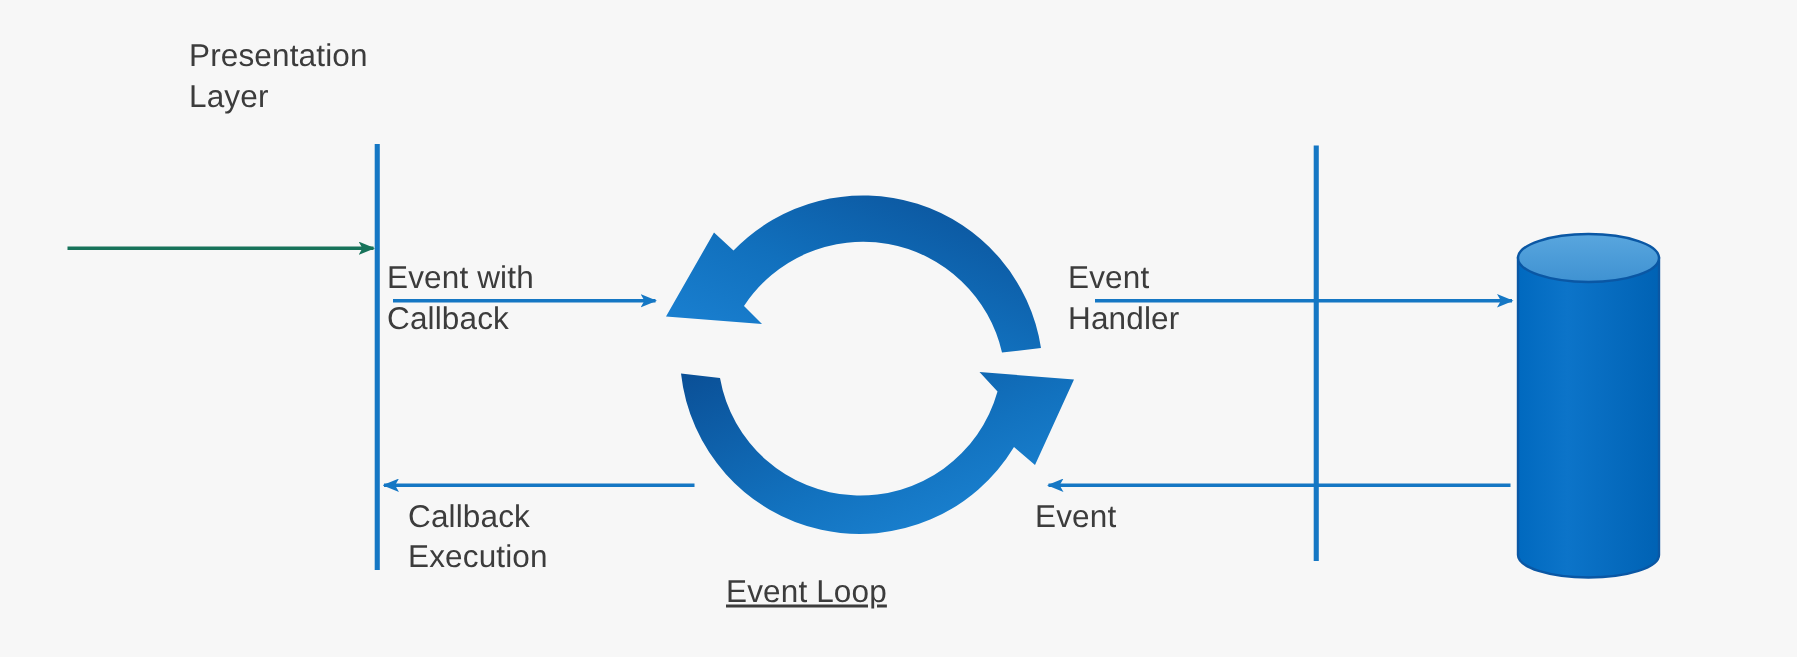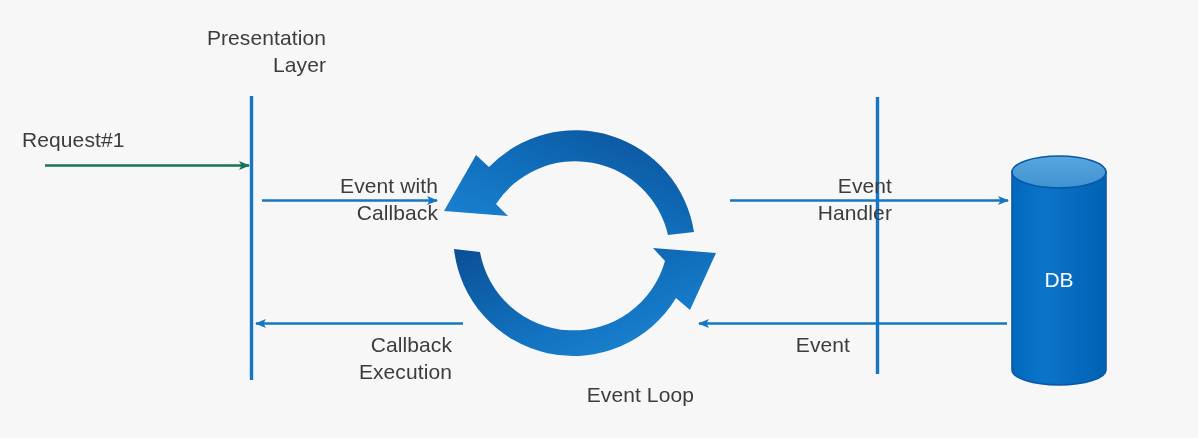--- a/index.html
+++ b/index.html
@@ -9,21 +9,21 @@
     font-family:"Liberation Sans","DejaVu Sans",sans-serif;
     overflow:hidden;
   }
   #canvas{position:relative;width:1198px;height:438px;background:#f7f7f7;}
   #svg-layer{position:absolute;left:0;top:0;width:1198px;height:438px;}
   .lbl{
     position:absolute;
     color:#3c3c3c;
     font-size:21px;
     line-height:27px;
-    text-align:right;
+    text-align:left;
     white-space:pre-line;
     letter-spacing:0.1px;
   }
   #db-text{
     position:absolute;
     color:#ffffff;
     font-size:21px;
     text-align:center;
     width:94px;
     left:1012px;
@@ -106,31 +106,29 @@
                A 47 15 0 0 0 1106 370
                L 1106 172 Z" fill="url(#gradDbBody)" stroke="#0a57a4" stroke-width="1.6"></path>
       <ellipse cx="1059" cy="172" rx="47" ry="16" fill="url(#gradDbTop)" stroke="#0a57a4" stroke-width="1.6"></ellipse>
     </g>
   </svg>
 
   <div class="lbl" style="left:126px;top:24px;width:200px;">Presentation
 Layer</div>
 
 
-  <div class="lbl" style="left:22px;top:126px;width:170px;text-align:left;">Request#1</div>
 
   <div class="lbl" style="left:258px;top:172px;width:180px;">Event with
 Callback</div>
 
   <div class="lbl" style="left:272px;top:331px;width:180px;">Callback
 Execution</div>
 
   <div class="lbl" style="left:712px;top:172px;width:180px;">Event
 Handler</div>
 
   <div class="lbl" style="left:690px;top:331px;width:160px;">Event</div>
 
 
-  <div class="lbl" style="left:504px;top:381px;width:190px;">Event Loop</div>
+  <div class="lbl" style="left:484px;top:381px;width:190px;text-decoration:underline;">Event Loop</div>
 
-  <div id="db-text">DB</div>
 
 </div>
 
 </body></html>

